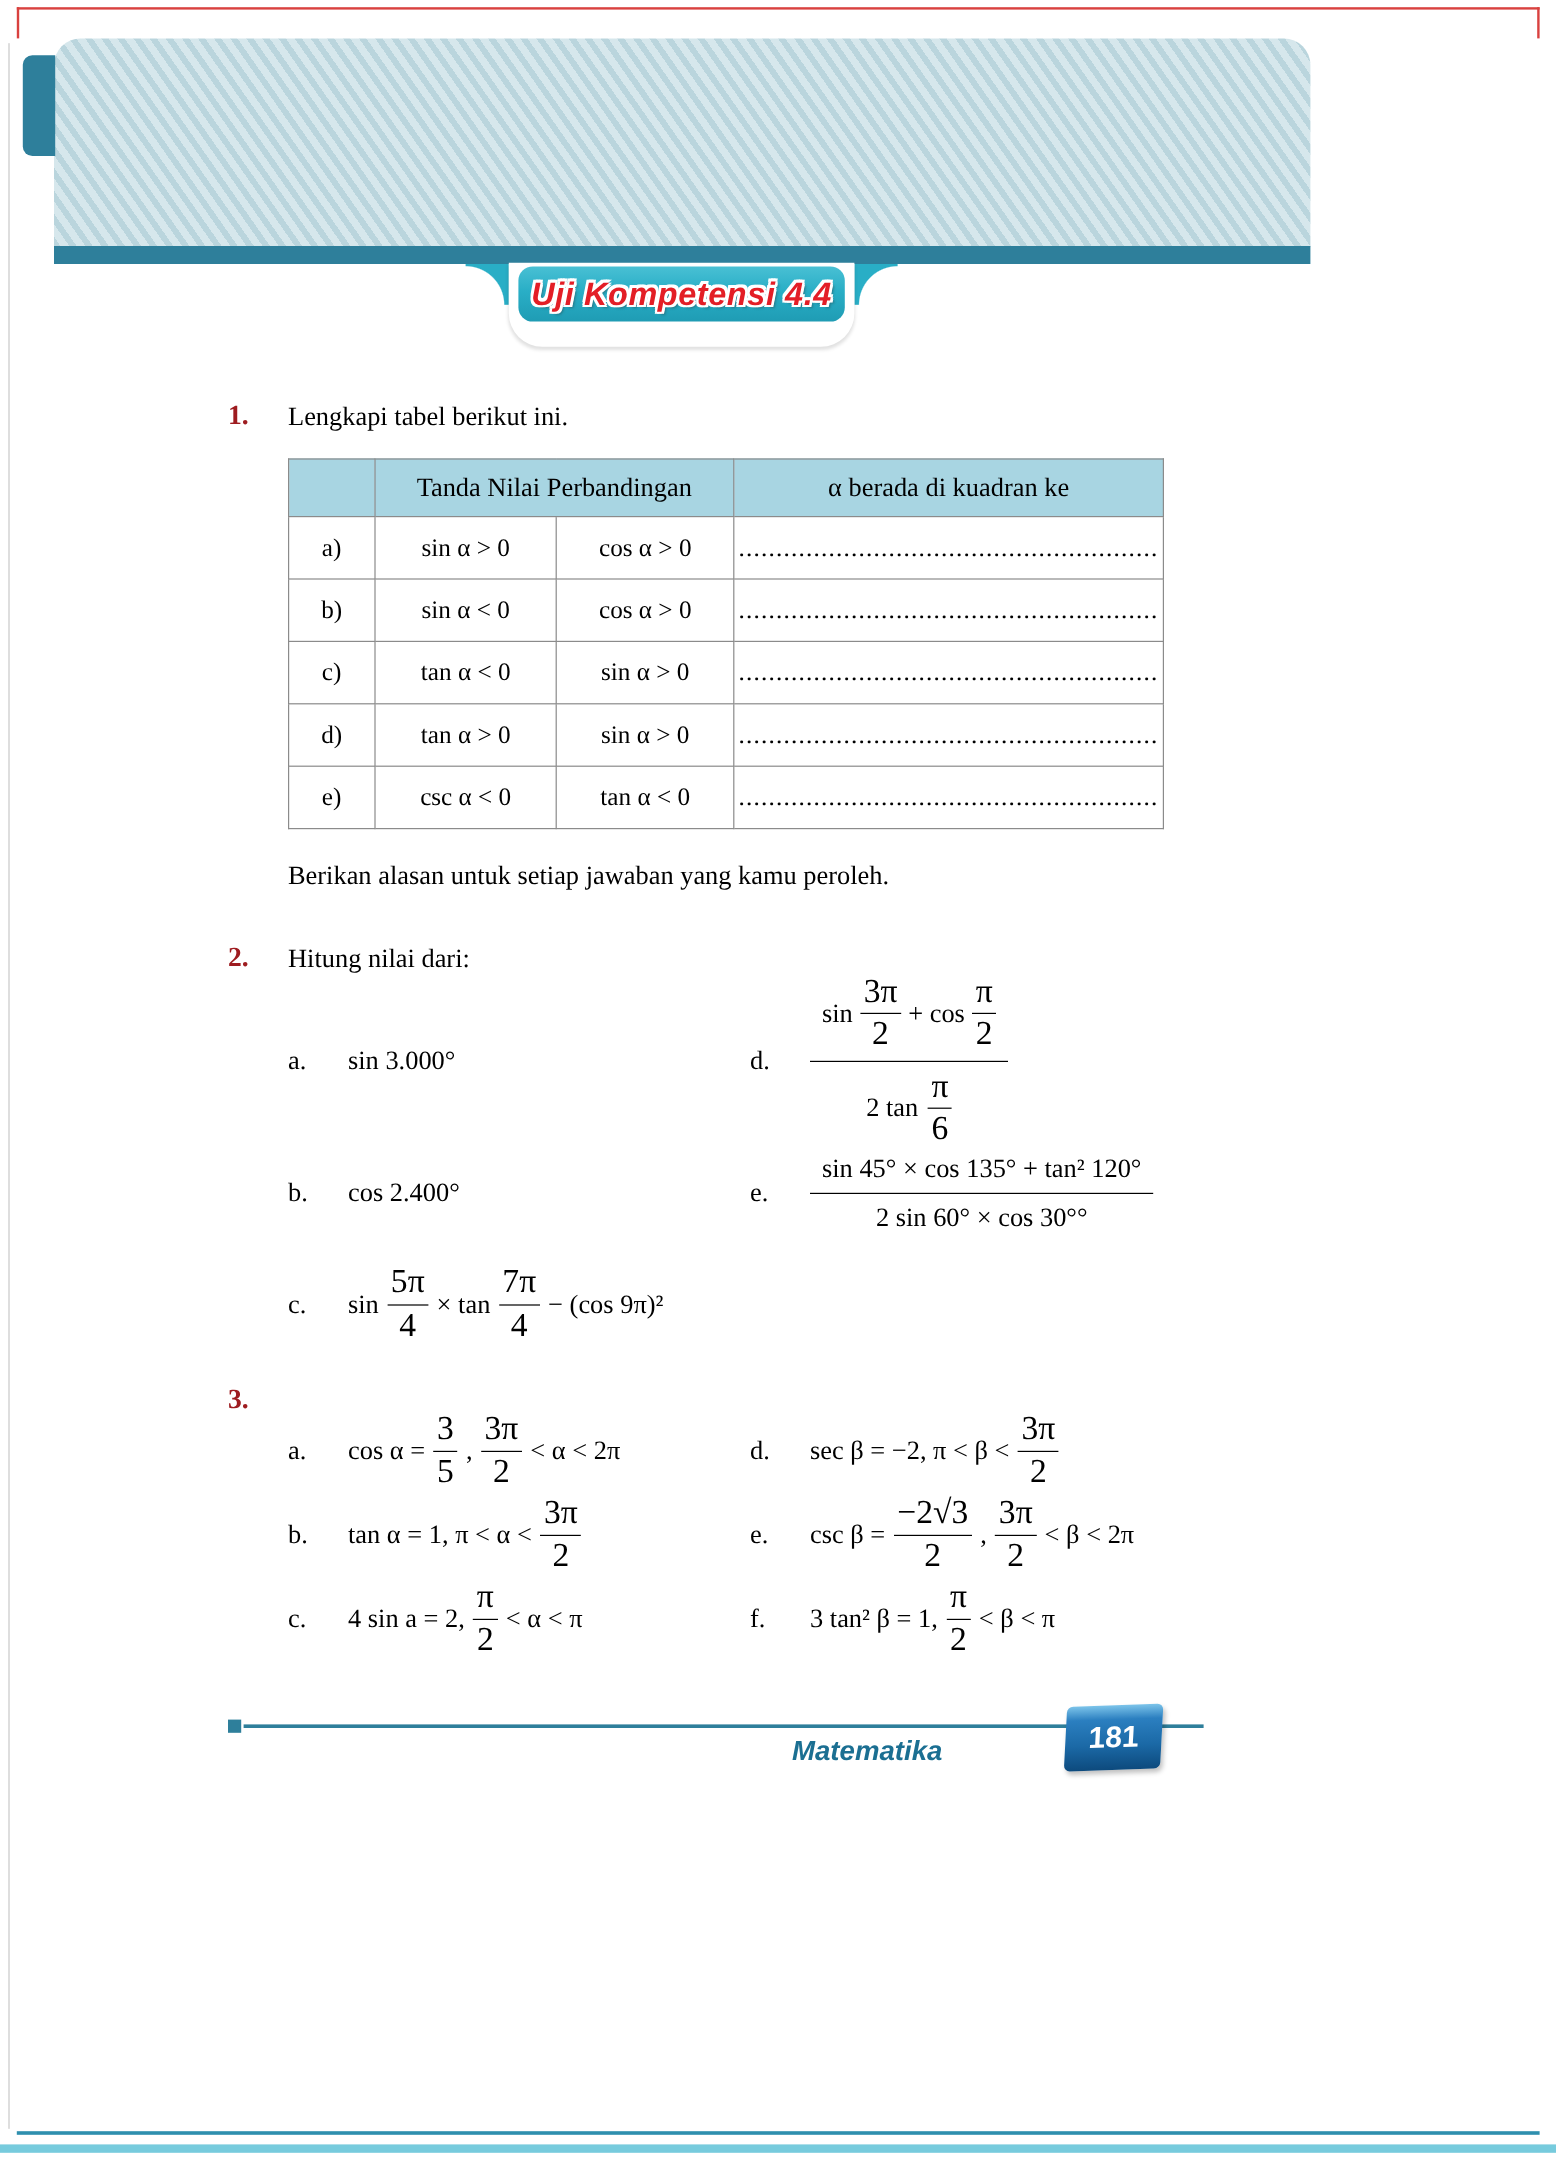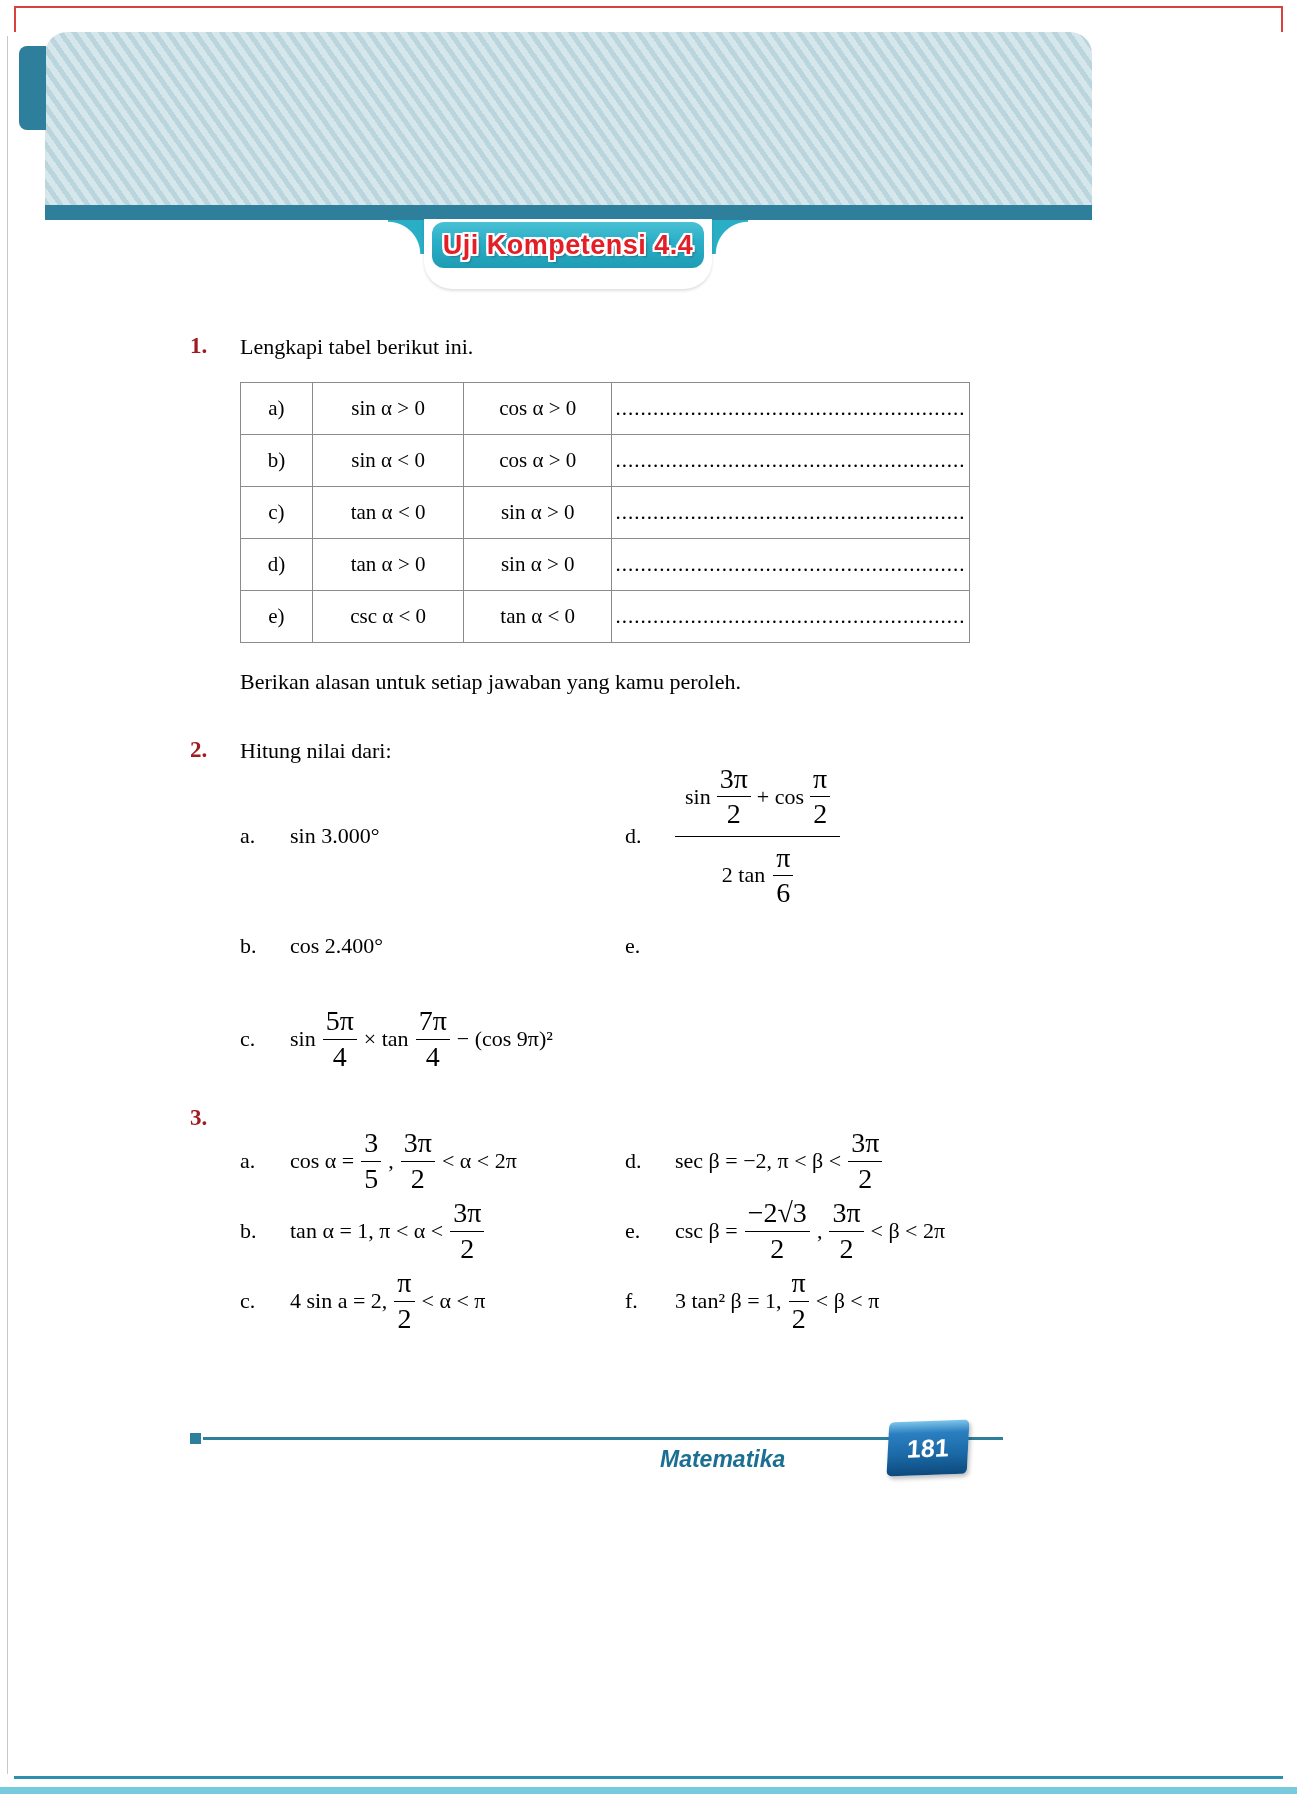--- a/index.html
+++ b/index.html
@@ -41,21 +41,21 @@
     box-shadow:0 2px 3px rgba(0,0,0,0.12);
   }
   .banner-pill {
     position:absolute; left:8px; top:3px; right:8px; height:46px;
     background:linear-gradient(180deg, #49c0d4 0%, #29aec6 45%, #1f9cb4 100%);
     border-radius:12px;
     display:flex; align-items:center; justify-content:center;
   }
   .banner-text {
     font-family:"Liberation Sans", sans-serif;
-    font-weight:bold; font-size:27px; letter-spacing:0.5px;
+    font-weight:bold; font-style:italic; font-size:27px; letter-spacing:0.5px;
     color:#e31e26;
     text-shadow:
       -2px -2px 0 #fff, 2px -2px 0 #fff, -2px 2px 0 #fff, 2px 2px 0 #fff,
       0 -2px 0 #fff, 0 2px 0 #fff, -2px 0 0 #fff, 2px 0 0 #fff,
       3px 3px 2px rgba(40,40,40,0.35);
   }
 
   
   .content { position:absolute; left:190px; top:332px; width:902px; }
 
@@ -152,20 +152,25 @@
 
 <div class="content">
 
   <div class="qblock">
     <div class="qnum">1.</div>
     <div class="qbody">
       <p class="prompt">Lengkapi tabel berikut ini.</p>
 
       <table class="qtable">
         <tbody>
+            <tr>
+          <th class="col0"></th>
+          <th colspan="2">Tanda Nilai Perbandingan</th>
+          <th class="col3">α berada di kuadran ke</th>
+        </tr>
         <tr>
           <td class="col0">a)</td>
           <td class="col1">sin α &gt; 0</td>
           <td class="col2">cos α &gt; 0</td>
           <td class="col3 dots-cell">........................................................</td>
         </tr>
         <tr>
           <td class="col0">b)</td>
           <td class="col1">sin α &lt; 0</td>
           <td class="col2">cos α &gt; 0</td>
@@ -238,20 +243,28 @@
 
         <div class="mrow h2">
           <div class="cell-left">
             <span class="ilabel">b.</span>
             <span class="mexpr">
               <span>cos 2.400°</span>
             </span>
           </div>
           <div class="cell-right">
             <span class="ilabel">e.</span>
+            <span class="bfrac">
+              <span class="bnum">
+                <span>sin 45° × cos 135° + tan² 120°</span>
+              </span>
+              <span class="bden">
+                <span>2 sin 60° × cos 30°°</span>
+              </span>
+            </span>
           </div>
         </div>
 
         <div class="mrow h3">
           <div class="cell-left" style="width:100%;">
             <span class="ilabel">c.</span>
             <span class="mexpr">
               <span>sin</span>
               <span class="frac">
                   <span class="fn">5π</span>

